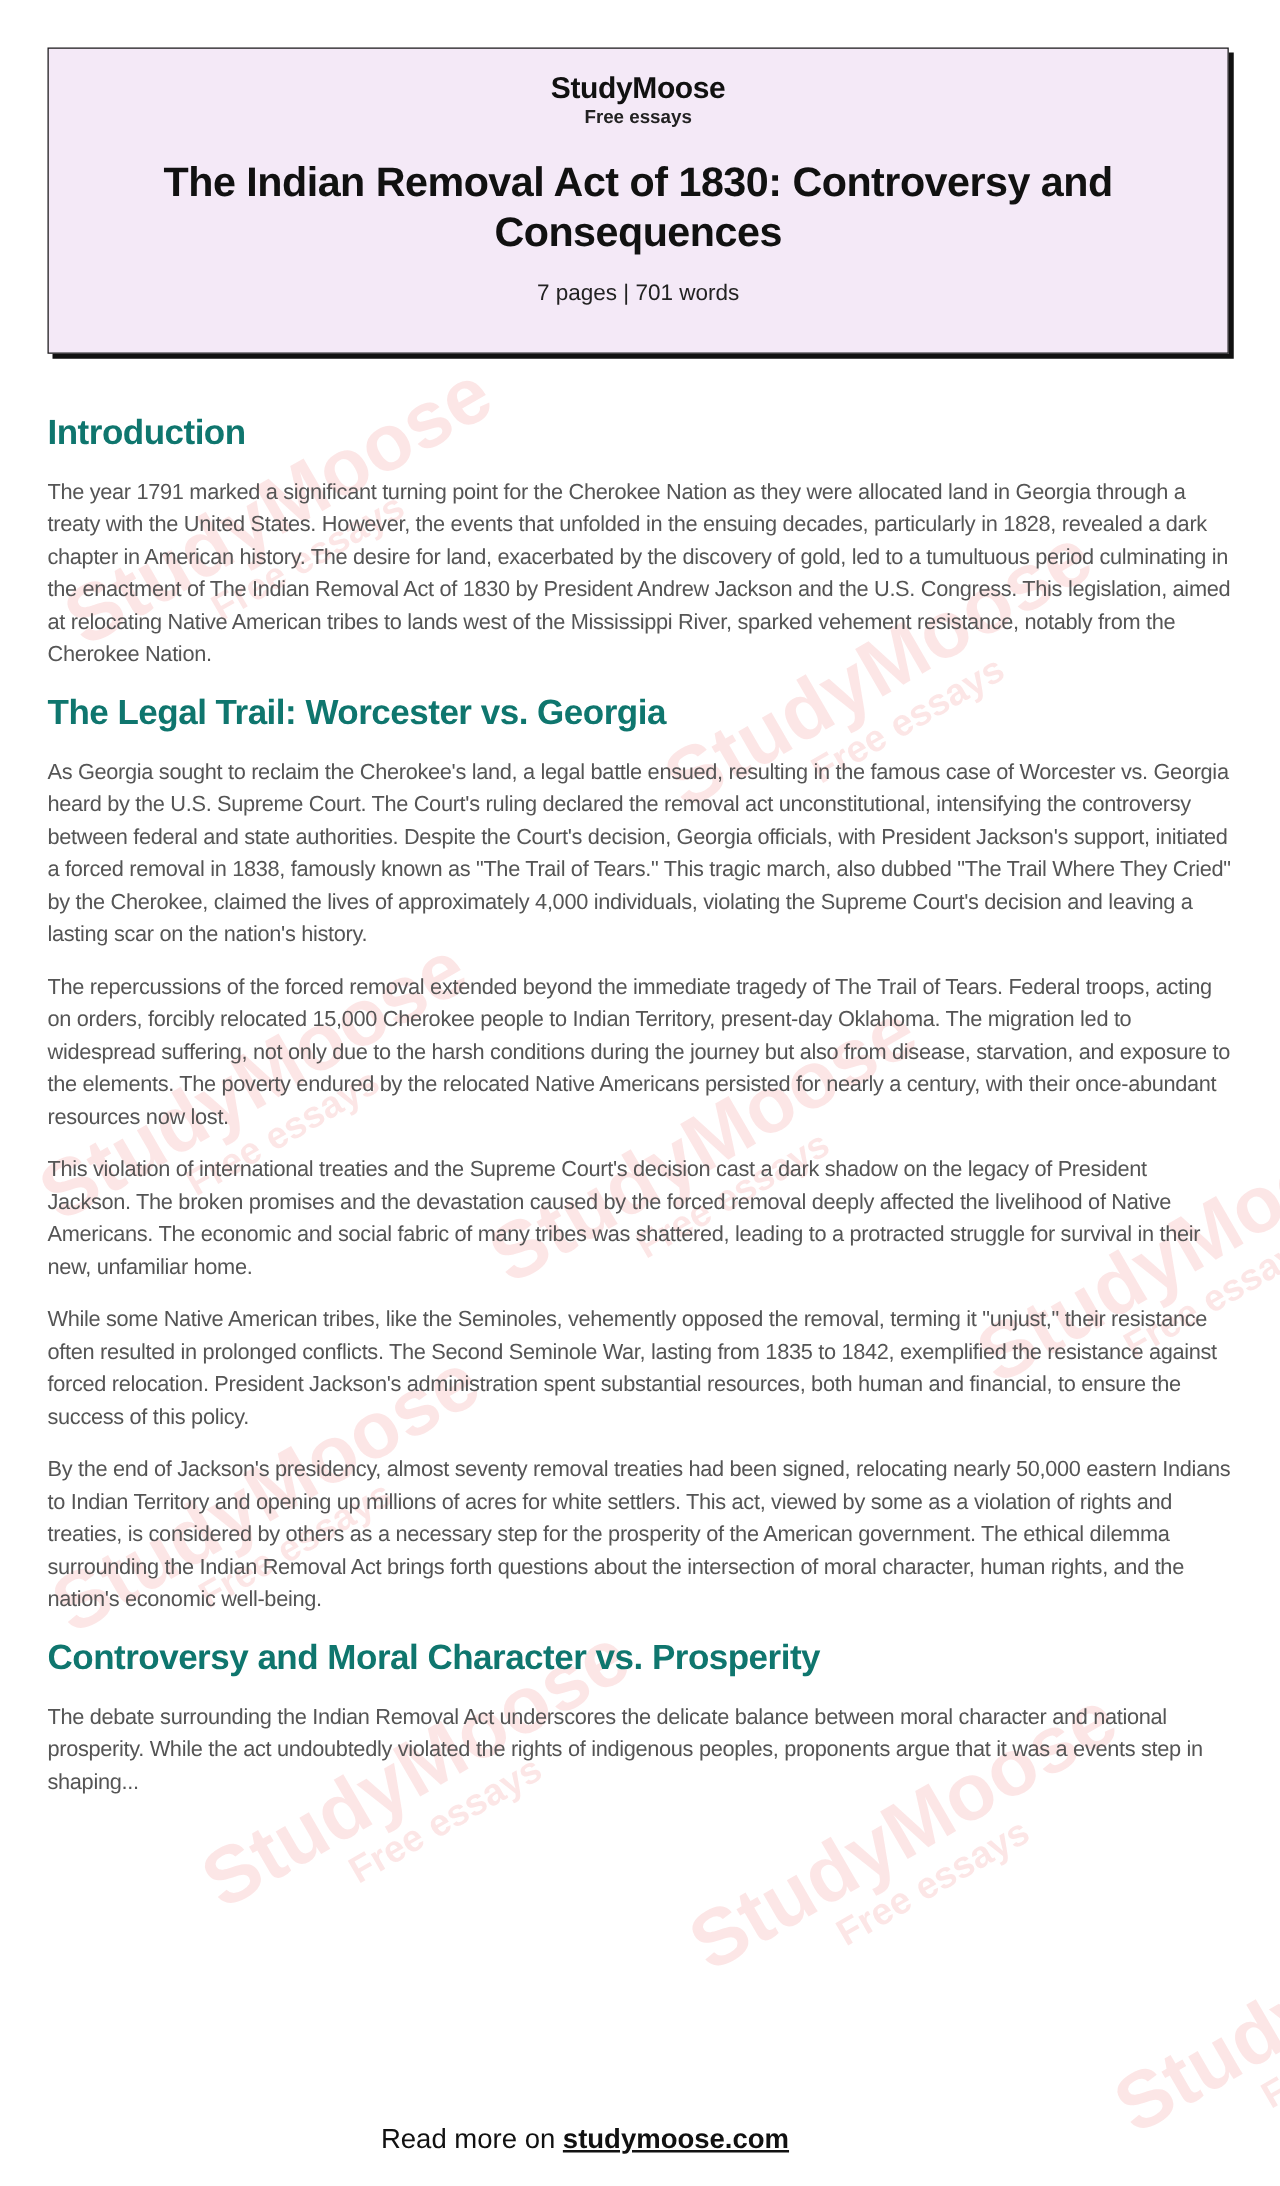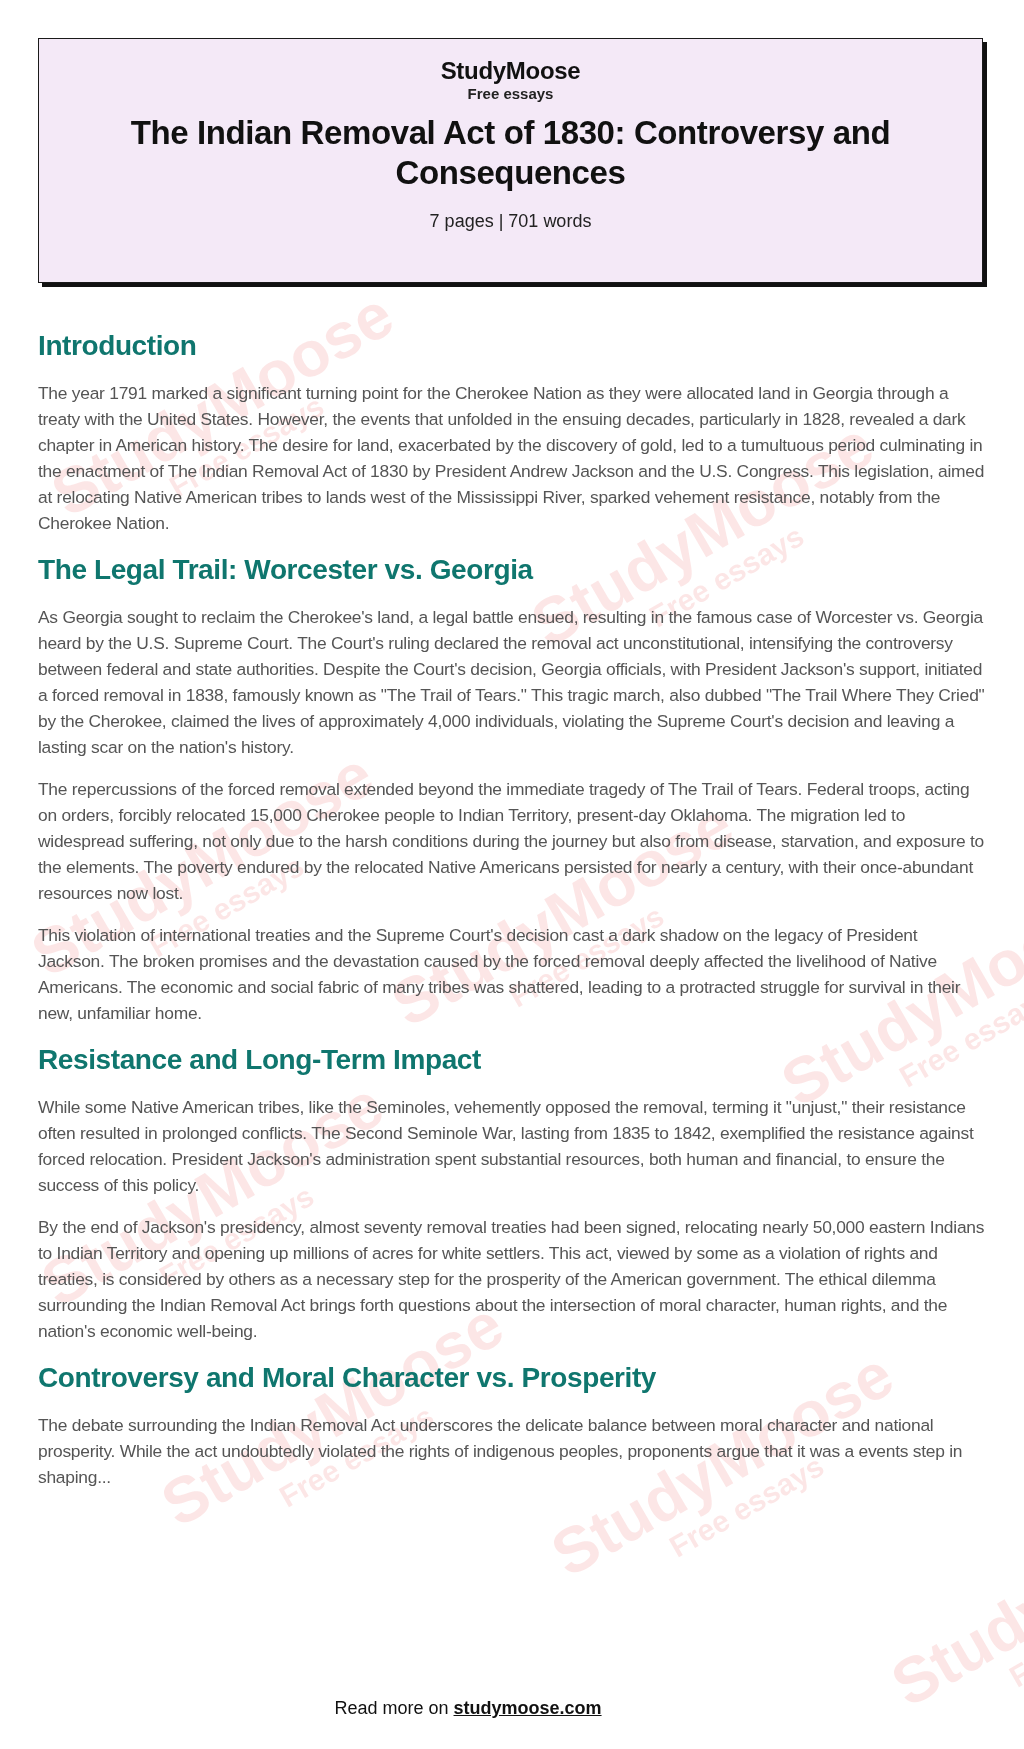--- a/index.html
+++ b/index.html
@@ -33,21 +33,21 @@
       color: #111;
       letter-spacing: -0.3px;
     }
     .brand-sub {
       margin-top: 0px;
       font-size: 15px;
       font-weight: bold;
       color: #222;
     }
     .doc-title {
-      margin: 11px auto 0 auto;
+      margin: 24px auto 0 auto;
       width: 880px;
       font-size: 33px;
       line-height: 40px;
       font-weight: bold;
       color: #111;
       letter-spacing: -0.4px;
     }
     .doc-meta {
       margin-top: 18px;
       font-size: 18px;
@@ -75,21 +75,21 @@
       letter-spacing: -0.25px;
     }
     .section { margin-bottom: 0; }
     .section + .section { margin-top: 2px; }
     .read-more {
       position: absolute;
       left: 0;
       width: 936px;
       top: 1698px;
       text-align: center;
-      font-size: 18px;
+      font-size: 22px;
       color: #111;
     }
     .read-more a {
       color: #111;
       font-weight: bold;
       text-decoration: underline;
     }
     .watermark {
       position: absolute;
       pointer-events: none;
@@ -161,21 +161,20 @@
     <h2 class="section-heading">The Legal Trail: Worcester vs. Georgia</h2>
     <p class="section-para">As Georgia sought to reclaim the Cherokee's land, a legal battle ensued, resulting in the famous case of Worcester vs. Georgia heard by the U.S. Supreme Court. The Court's ruling declared the removal act unconstitutional, intensifying the controversy between federal and state authorities. Despite the Court's decision, Georgia officials, with President Jackson's support, initiated a forced removal in 1838, famously known as "The Trail of Tears." This tragic march, also dubbed "The Trail Where They Cried" by the Cherokee, claimed the lives of approximately 4,000 individuals, violating the Supreme Court's decision and leaving a lasting scar on the nation's history.</p>
   </div>
 
   <div class="section">
     <p class="section-para">The repercussions of the forced removal extended beyond the immediate tragedy of The Trail of Tears. Federal troops, acting on orders, forcibly relocated 15,000 Cherokee people to Indian Territory, present-day Oklahoma. The migration led to widespread suffering, not only due to the harsh conditions during the journey but also from disease, starvation, and exposure to the elements. The poverty endured by the relocated Native Americans persisted for nearly a century, with their once-abundant resources now lost.</p>
     <p class="section-para">This violation of international treaties and the Supreme Court's decision cast a dark shadow on the legacy of President Jackson. The broken promises and the devastation caused by the forced removal deeply affected the livelihood of Native Americans. The economic and social fabric of many tribes was shattered, leading to a protracted struggle for survival in their new, unfamiliar home.</p>
   </div>
 
   <div class="section">
-    <h2 class="section-heading">Resistance and Long-Term Impact</h2>
     <p class="section-para">While some Native American tribes, like the Seminoles, vehemently opposed the removal, terming it "unjust," their resistance often resulted in prolonged conflicts. The Second Seminole War, lasting from 1835 to 1842, exemplified the resistance against forced relocation. President Jackson's administration spent substantial resources, both human and financial, to ensure the success of this policy.</p>
     <p class="section-para">By the end of Jackson's presidency, almost seventy removal treaties had been signed, relocating nearly 50,000 eastern Indians to Indian Territory and opening up millions of acres for white settlers. This act, viewed by some as a violation of rights and treaties, is considered by others as a necessary step for the prosperity of the American government. The ethical dilemma surrounding the Indian Removal Act brings forth questions about the intersection of moral character, human rights, and the nation's economic well-being.</p>
   </div>
 
   <div class="section">
     <h2 class="section-heading">Controversy and Moral Character vs. Prosperity</h2>
     <p class="section-para">The debate surrounding the Indian Removal Act underscores the delicate balance between moral character and national prosperity. While the act undoubtedly violated the rights of indigenous peoples, proponents argue that it was a events step in shaping...</p>
   </div>
 
 </div>

